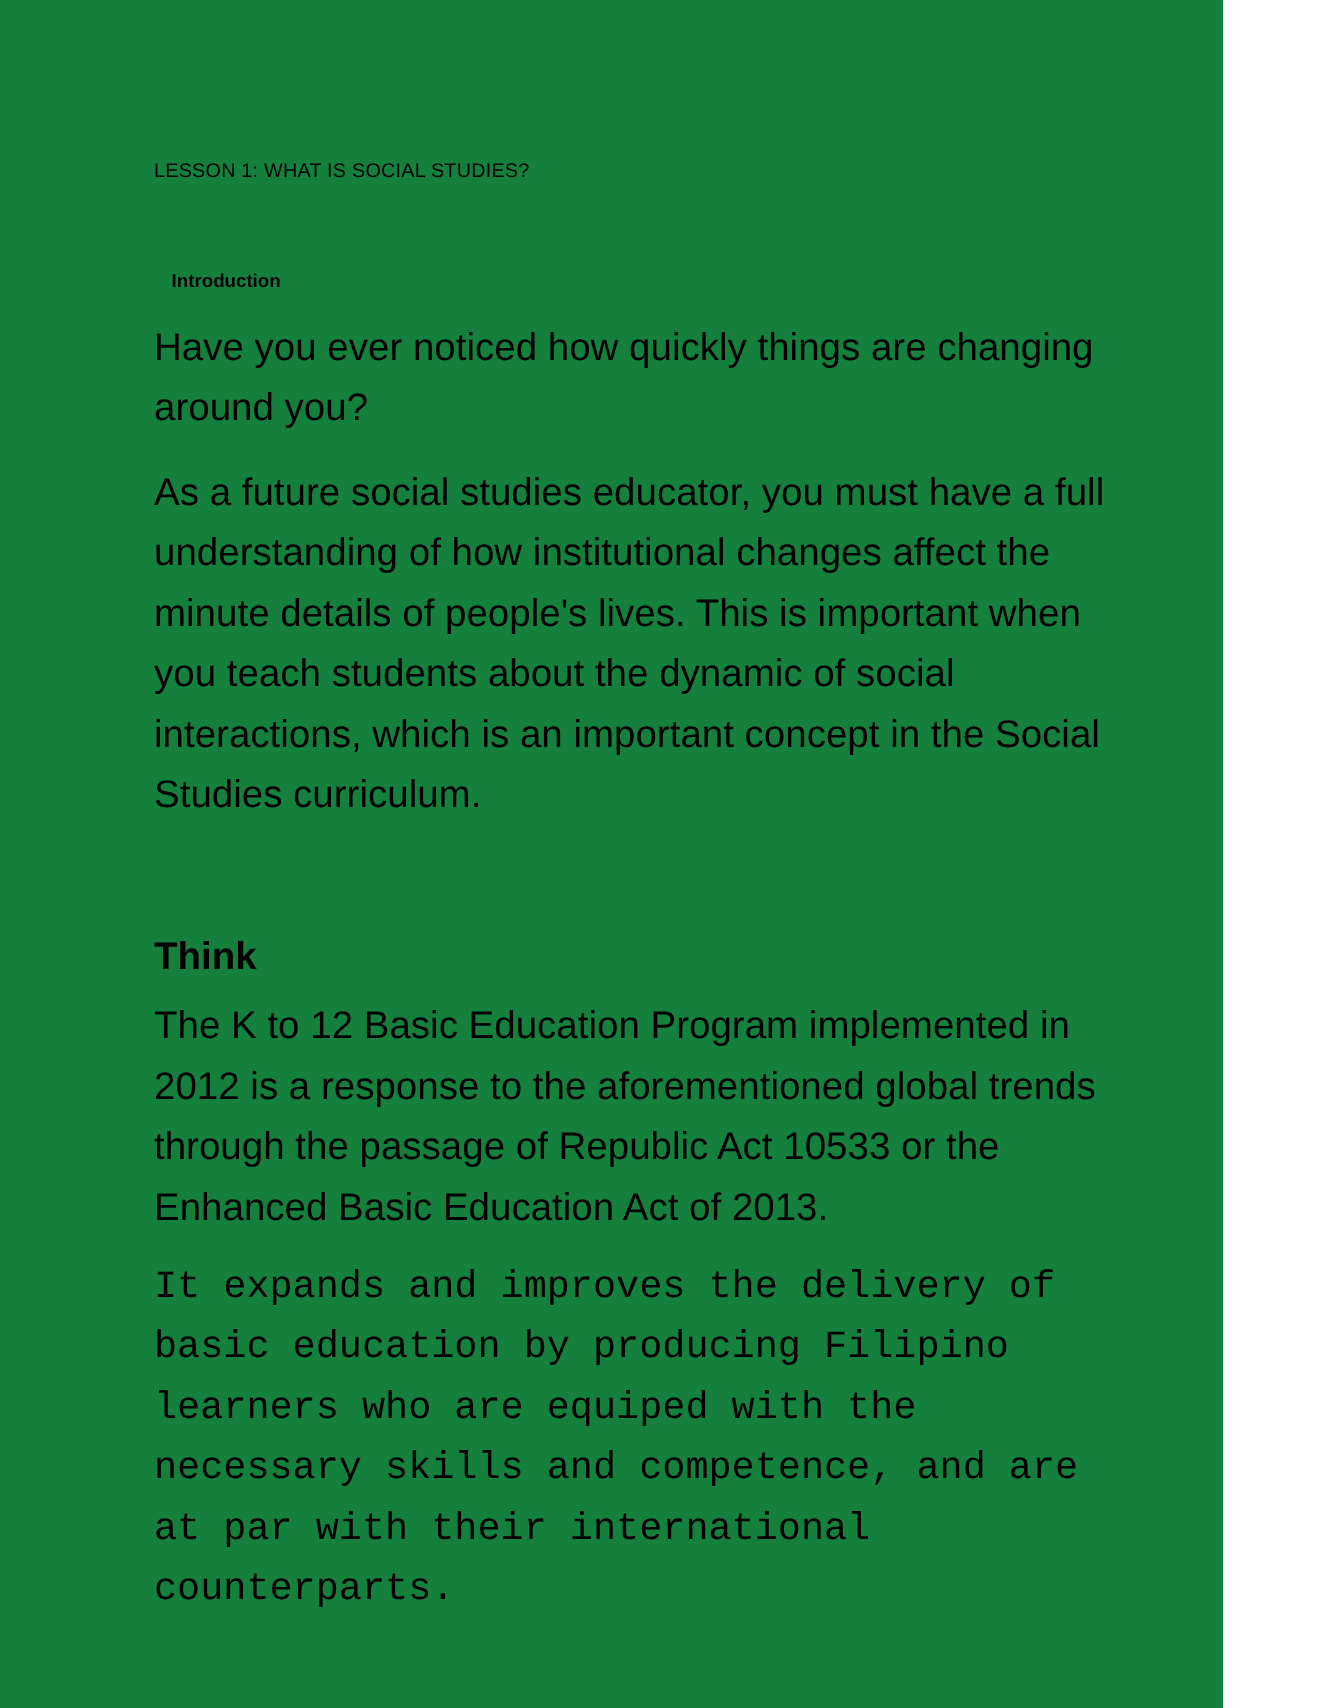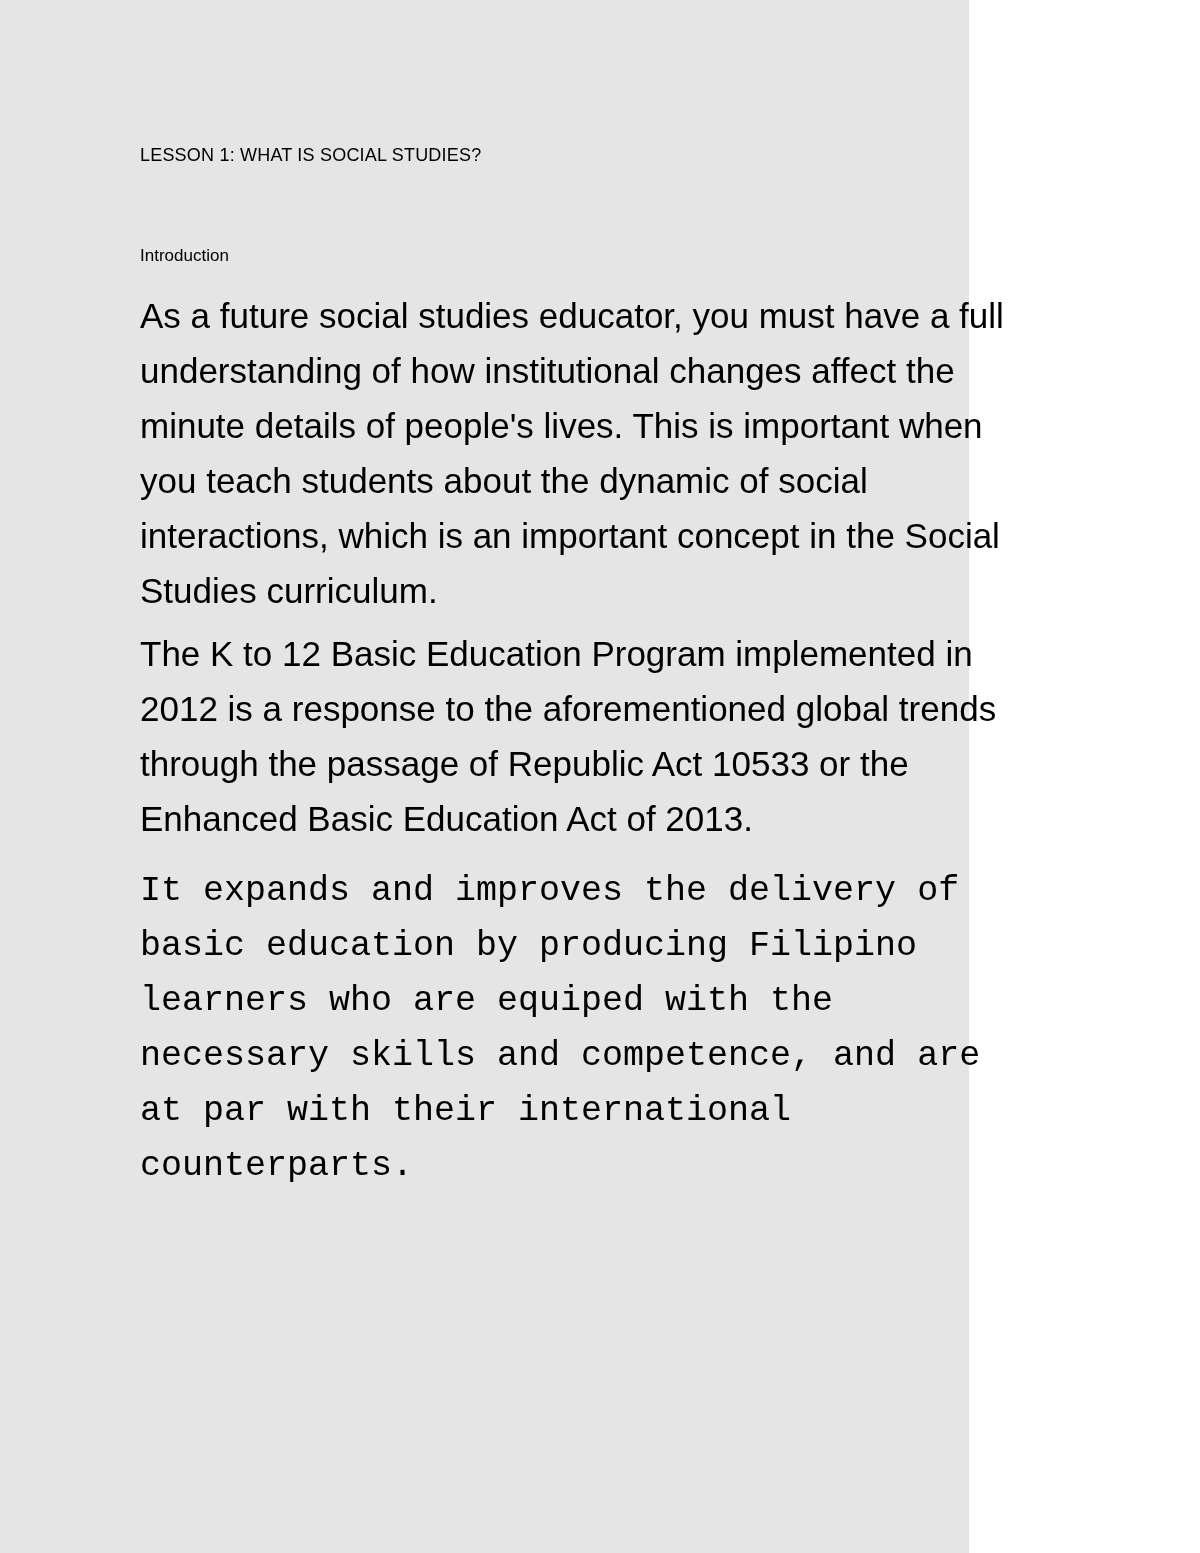--- a/index.html
+++ b/index.html
@@ -9,41 +9,41 @@
   body {
     width: 1200px;
     height: 1553px;
     background: #ffffff;
     color: #000000;
     font-family: "Liberation Sans", sans-serif;
     overflow: hidden;
   }
   .page {
     position: relative;
-    width: 969px;
+    width: 1112px;
     height: 1553px;
-    background: #e5e5e5;
+    background: #15803d;
   }
   .content {
     padding: 144px 0 0 140px;
     width: 880px;
   }
   .lesson-heading {
     font-size: 18px;
     font-weight: 400;
     line-height: 22px;
     margin: 0;
     letter-spacing: 0.2px;
     color: #000000;
   }
   .intro-heading {
     font-size: 17px;
-    font-weight: 400;
+    font-weight: 700;
     line-height: 20px;
-    margin: 80px 0 0 0;
+    margin: 80px 0 0 16px;
     color: #000000;
   }
   .body-para {
     font-size: 35px;
     font-weight: 400;
     line-height: 55px;
     margin: 22px 0 0 0;
     width: 880px;
     color: #000000;
   }
@@ -65,22 +65,24 @@
 </head>
 <body>
 
 <div class="page">
   <div class="content">
 
     <div class="lesson-heading">LESSON 1: WHAT IS SOCIAL STUDIES?</div>
 
     <div class="intro-heading">Introduction</div>
 
+    <p class="body-para">Have you ever noticed how quickly things are changing around you?</p>
 
     <p class="body-para">As a future social studies educator, you must have a full understanding of how institutional changes affect the minute details of people's lives. This is important when you teach students about the dynamic of social interactions, which is an important concept in the Social Studies curriculum.</p>
 
+    <div class="think-heading">Think</div>
 
     <p class="body-para after-think">The K to 12 Basic Education Program implemented in 2012 is a response to the aforementioned global trends through the passage of Republic Act 10533 or the Enhanced Basic Education Act of 2013.</p>
 
     <p class="body-para para-gap">It expands and improves the delivery of basic education by producing Filipino learners who are equiped with the necessary skills and competence, and are at par with their international counterparts.</p>
 
   </div>
 </div>
 
 </body></html>

